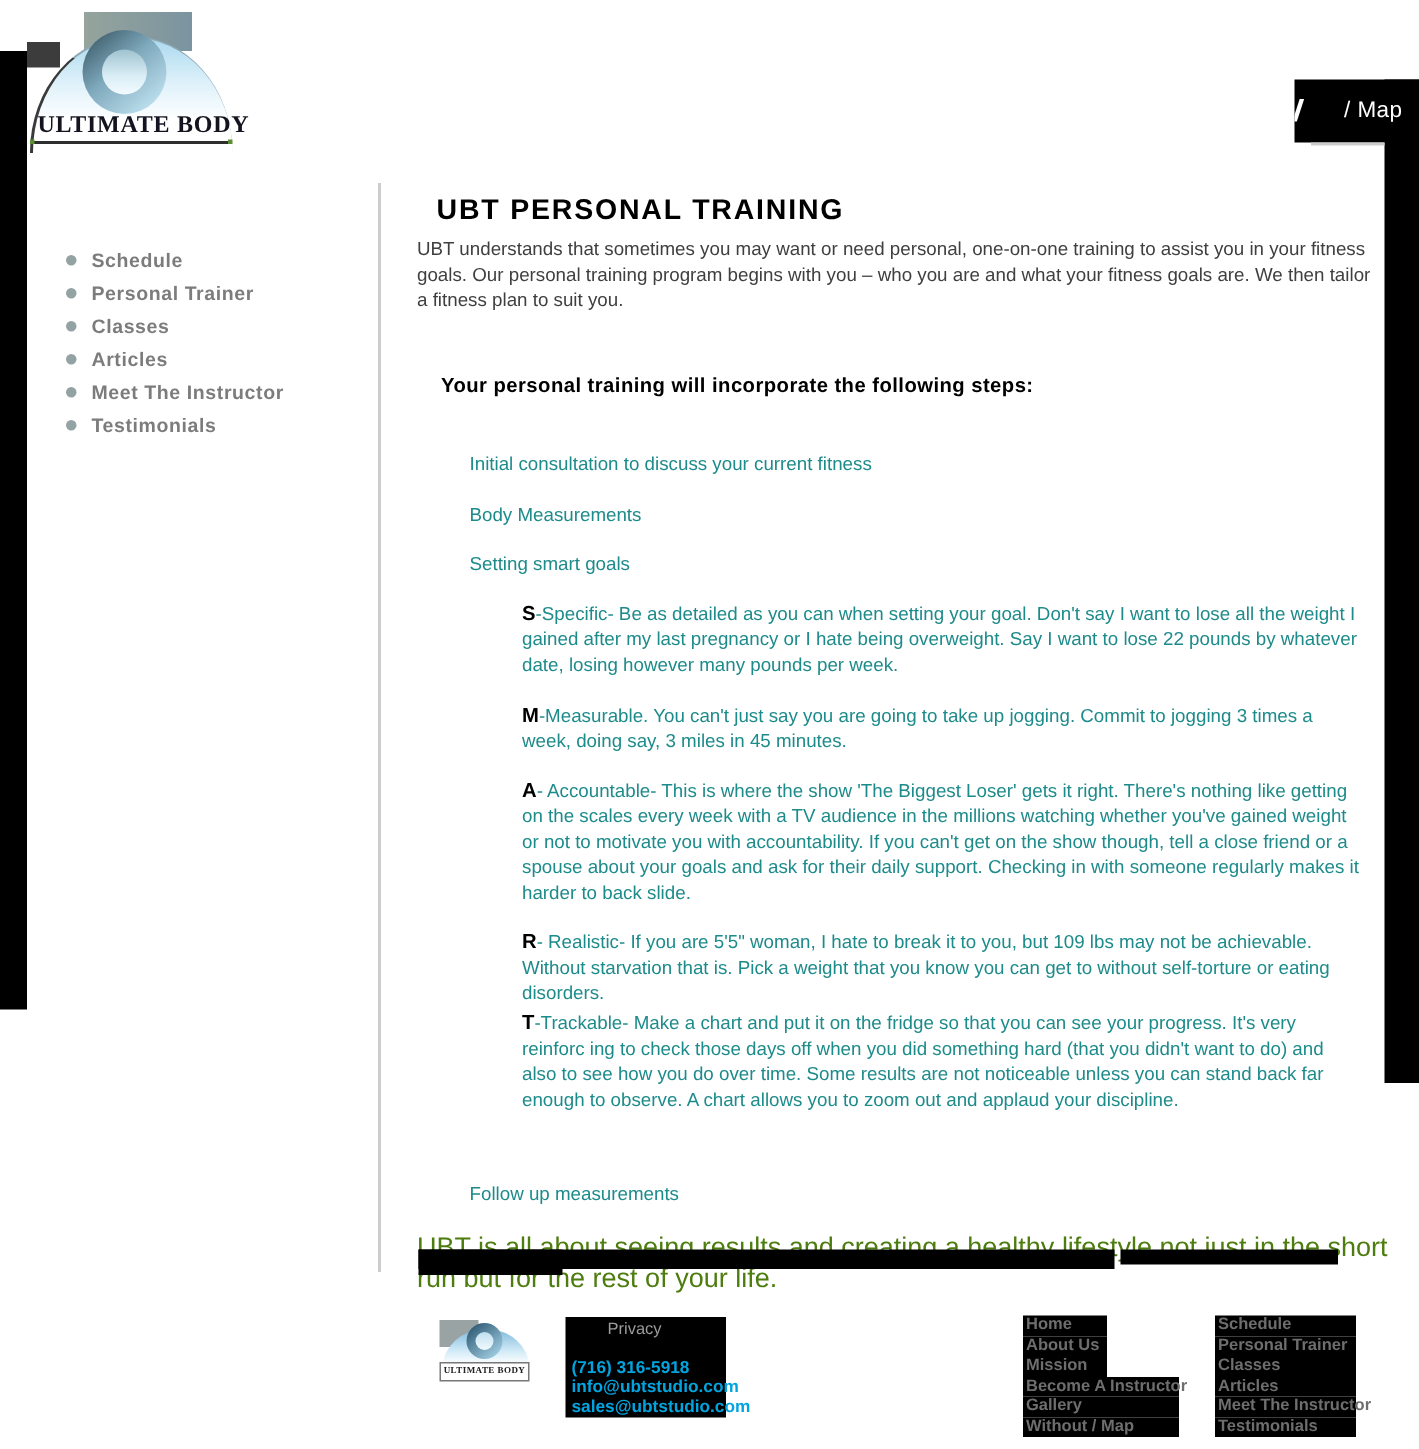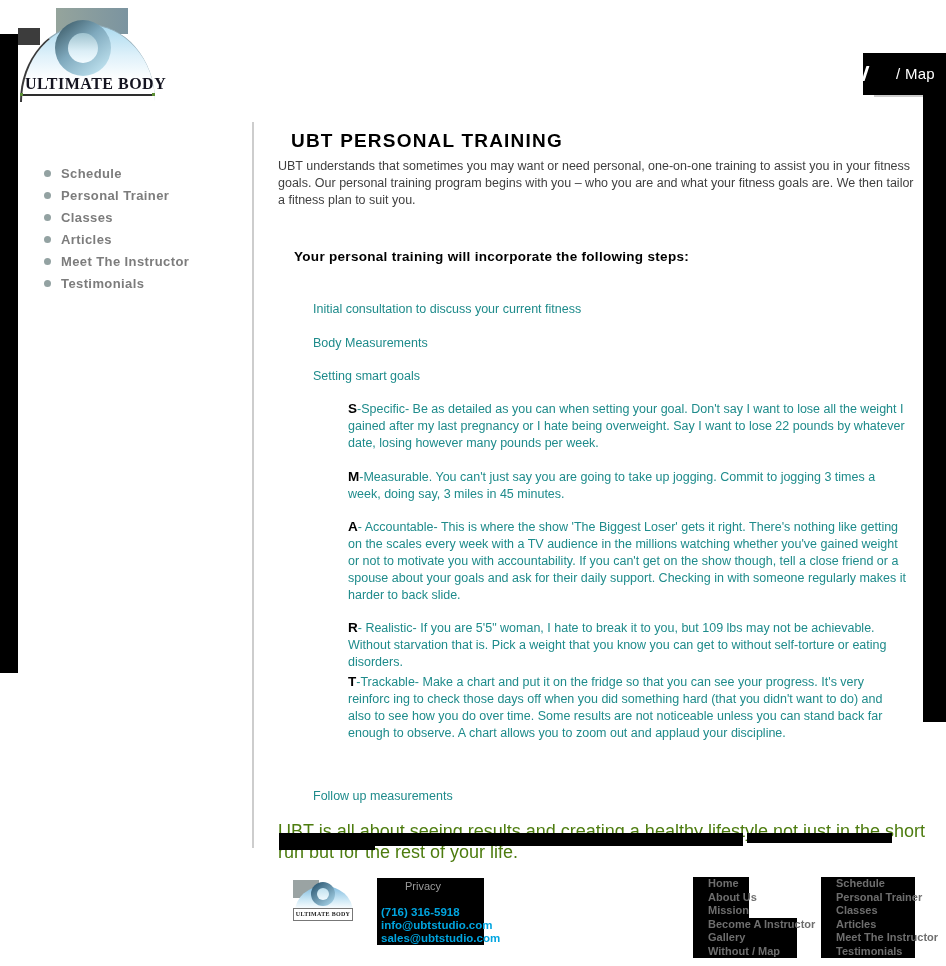--- a/index.html
+++ b/index.html
@@ -69,21 +69,21 @@
     font-family:"Liberation Serif", serif; font-weight:700; font-size:6px; letter-spacing:0.3px; color:#222;
     text-align:center; line-height:11px; }
 
   .privacy-block { position:absolute; left:377px; top:878px; width:107px; height:67px; background:#000; padding:2px 0 0 4px; }
   .privacy-block .prv { font-size:11px; color:#9b9b9b; line-height:13px; cursor:pointer;padding-left:24px; }
   .privacy-block .gap { height:13px; }
   .privacy-block .cy { font-size:11.5px; font-weight:700; color:#00a5e0; line-height:13px; white-space:nowrap; }
 
   .f-col { position:absolute; top:877px; }
   .f-col .row { display:block; background:#000; color:#6e6e6e; font-size:11px; font-weight:700;
-    line-height:13.5px; height:13.5px; padding-left:15px; white-space:nowrap; cursor:pointer;margin-left:11px; }
+    line-height:13.5px; height:13.5px; padding-left:2px; white-space:nowrap; cursor:pointer; }
   .f-col1 { left:682px; }
   .f-col2 { left:810px; }
   .w55  { width:56px; }
   .w103 { width:104px; }
   .w94  { width:94px; }
 </style>
 </head>
 <body>
 
 <div class="page">

